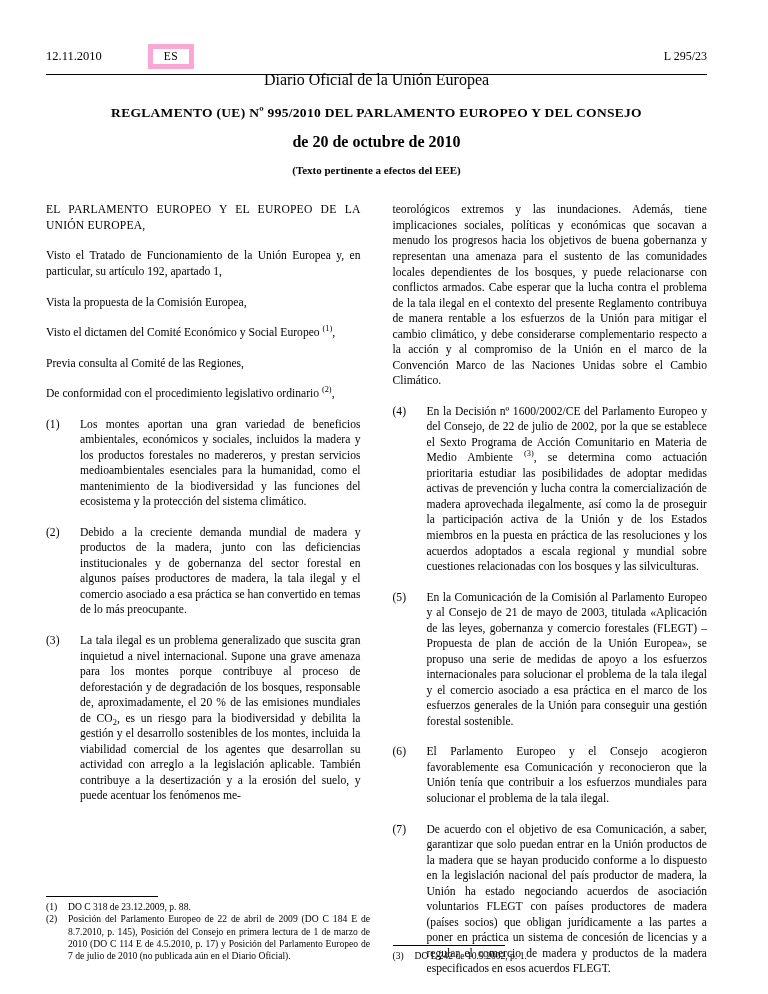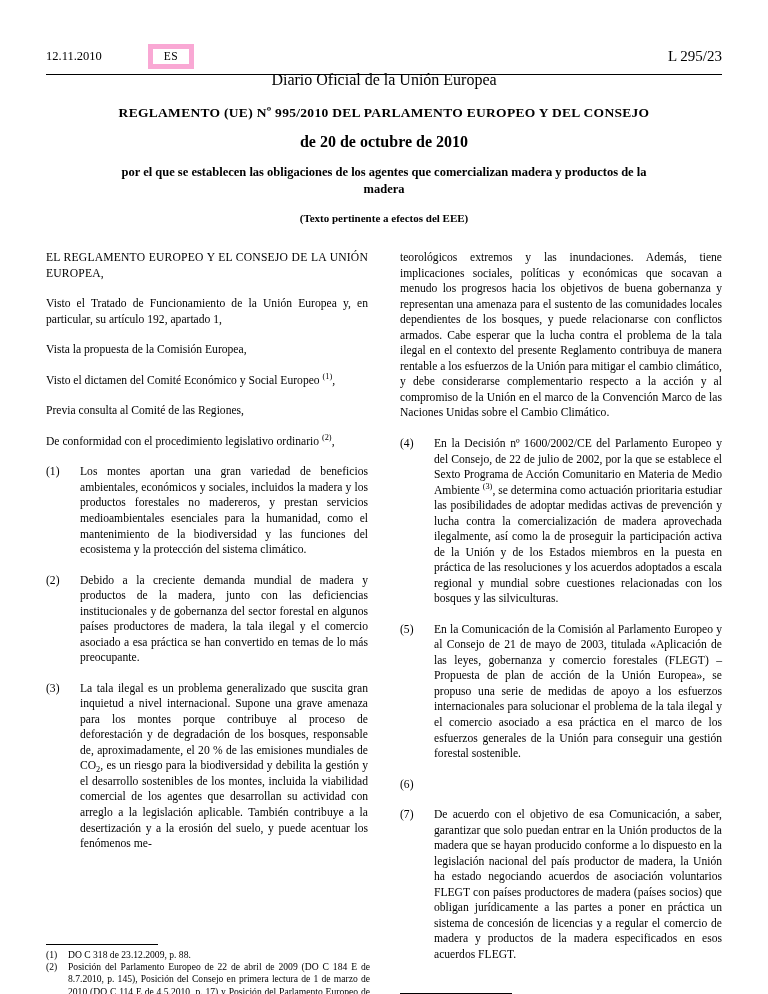--- a/index.html
+++ b/index.html
@@ -12,21 +12,21 @@
     height: 994px;
     font-family: "Liberation Serif", serif;
     color: #000000;
     position: relative;
   }
   .page {
     position: relative;
     width: 768px;
     height: 994px;
     box-sizing: border-box;
-    padding: 44px 46px 20px 46px;
+    padding: 44px 61px 20px 46px;
   }
 
   
   .header {
     display: flex;
     align-items: center;
     justify-content: space-between;
     font-size: 12.5px;
     margin-bottom: 2px;
   }
@@ -46,21 +46,21 @@
   }
   .header-center {
     position: absolute;
     left: 0;
     right: 0;
     text-align: center;
     font-size: 16px;
     pointer-events: none;
   }
   .header-right {
-    font-size: 15px;
+    font-size: 12px;
     white-space: nowrap;
     z-index: 2;
   }
   .header-wrap { position: relative; }
 
   .rule {
     border: none;
     border-top: 1px solid #000;
     margin: 5px 0 0 0;
   }
@@ -170,29 +170,28 @@
       </div>
       <div class="header-right">L 295/23</div>
     </div>
     <div class="header-center">Diario Oficial de la Unión Europea</div>
   </div>
   <hr class="rule">
 
   <div class="title-block">
     <div class="title-main">REGLAMENTO (UE) Nº 995/2010 DEL PARLAMENTO EUROPEO Y DEL CONSEJO</div>
     <div class="title-date">de 20 de octubre de 2010</div>
-    <div class="title-sub">por el que se establecen las obligaciones de los agentes que comercializan madera y productos de la madera</div>
     <div class="title-eee">(Texto pertinente a efectos del EEE)</div>
   </div>
 
   <div class="columns">
 
     <div class="col">
       <div class="col-inner">
-        <div class="para caps">EL REGLAMENTO EUROPEO Y EL CONSEJO DE LA UNIÓN EUROPEA,</div>
+        <div class="para caps">EL PARLAMENTO EUROPEO Y EL EUROPEO DE LA UNIÓN EUROPEA,</div>
 
         <div class="para">Visto el Tratado de Funcionamiento de la Unión Europea y, en particular, su artículo 192, apartado 1,</div>
         <div class="para">Vista la propuesta de la Comisión Europea,</div>
         <div class="para">Visto el dictamen del Comité Económico y Social Europeo <sup>(1)</sup>,</div>
         <div class="para">Previa consulta al Comité de las Regiones,</div>
         <div class="para">De conformidad con el procedimiento legislativo ordinario <sup>(2)</sup>,</div>
 
         <div class="numbered">
           <div class="num">(1)</div>
           <div class="txt">Los montes aportan una gran variedad de beneficios ambientales, económicos y sociales, incluidos la madera y los productos forestales no madereros, y prestan servicios medioambientales esenciales para la humanidad, como el mantenimiento de la biodiversidad y las funciones del ecosistema y la protección del sistema climático.</div>
@@ -227,20 +226,21 @@
         <div class="numbered">
           <div class="num">(4)</div>
           <div class="txt">En la Decisión nº 1600/2002/CE del Parlamento Europeo y del Consejo, de 22 de julio de 2002, por la que se establece el Sexto Programa de Acción Comunitario en Materia de Medio Ambiente <sup>(3)</sup>, se determina como actuación prioritaria estudiar las posibilidades de adoptar medidas activas de prevención y lucha contra la comercialización de madera aprovechada ilegalmente, así como la de proseguir la participación activa de la Unión y de los Estados miembros en la puesta en práctica de las resoluciones y los acuerdos adoptados a escala regional y mundial sobre cuestiones relacionadas con los bosques y las silviculturas.</div>
         </div>
         <div class="numbered">
           <div class="num">(5)</div>
           <div class="txt">En la Comunicación de la Comisión al Parlamento Europeo y al Consejo de 21 de mayo de 2003, titulada «Aplicación de las leyes, gobernanza y comercio forestales (FLEGT) – Propuesta de plan de acción de la Unión Europea», se propuso una serie de medidas de apoyo a los esfuerzos internacionales para solucionar el problema de la tala ilegal y el comercio asociado a esa práctica en el marco de los esfuerzos generales de la Unión para conseguir una gestión forestal sostenible.</div>
         </div>
         <div class="numbered">
           <div class="num">(6)</div>
+          <div class="txt">El Parlamento Europeo y el Consejo acogieron favorablemente esa Comunicación y reconocieron que la Unión tenía que contribuir a los esfuerzos mundiales para solucionar el problema de la tala ilegal.</div>
         </div>
         <div class="numbered">
           <div class="num">(7)</div>
           <div class="txt">De acuerdo con el objetivo de esa Comunicación, a saber, garantizar que solo puedan entrar en la Unión productos de la madera que se hayan producido conforme a lo dispuesto en la legislación nacional del país productor de madera, la Unión ha estado negociando acuerdos de asociación voluntarios FLEGT con países productores de madera (países socios) que obligan jurídicamente a las partes a poner en práctica un sistema de concesión de licencias y a regular el comercio de madera y productos de la madera especificados en esos acuerdos FLEGT.</div>
         </div>
 
         <div class="col-right-foot footnotes">
           <hr class="fn-rule">
           <div class="fn-item">
             <div class="fn-mark">(3)</div>

